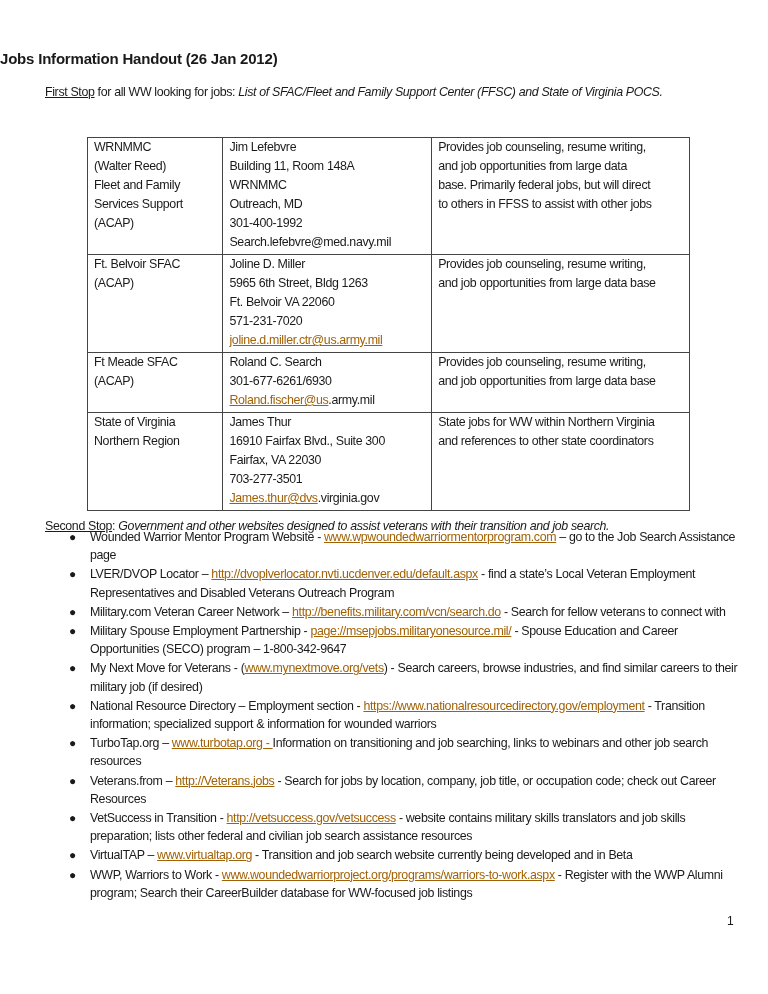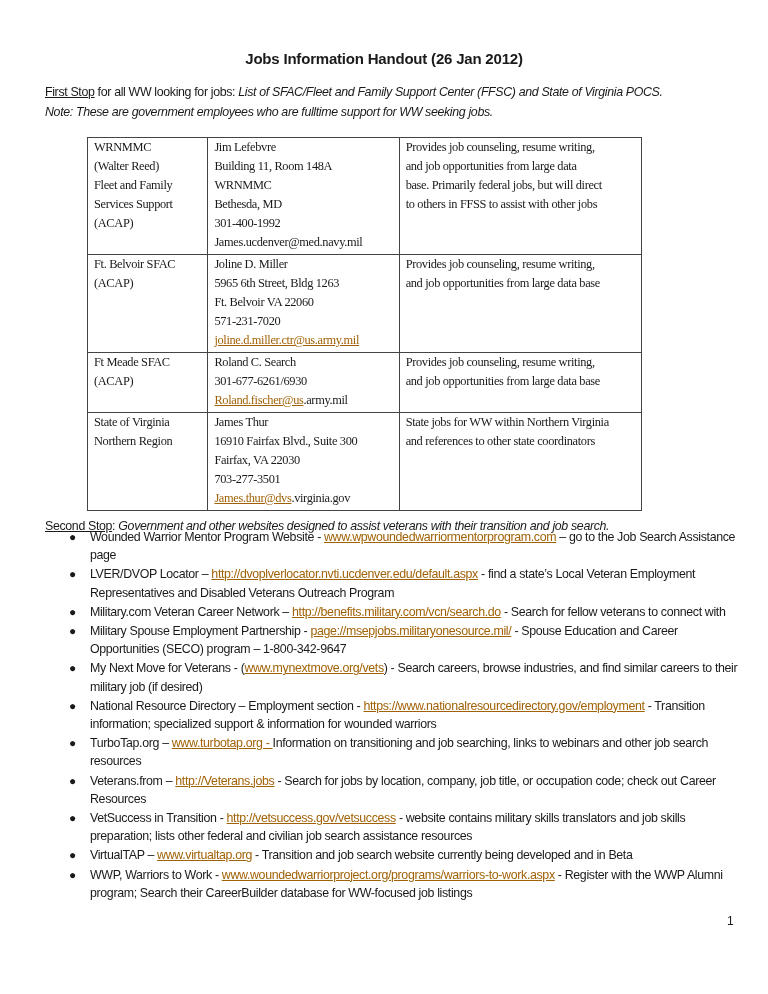--- a/index.html
+++ b/index.html
@@ -5,28 +5,28 @@
     html, body { margin: 0; padding: 0; background: #ffffff; }
     body {
       width: 768px; height: 994px; position: relative; overflow: hidden;
       font-family: "Liberation Sans", sans-serif;
       color: #1a1a1a;
       font-size: 12.4px;
       letter-spacing: -0.35px;
     }
     .title {
       position: absolute; top: 50px; left: 0; width: 768px;
-      text-align: center; font-weight: bold; font-size: 15px; letter-spacing: -0.2px;
+      font-weight: bold; font-size: 15px; letter-spacing: -0.2px;
     }
     .intro { position: absolute; left: 45px; top: 82px; width: 700px; line-height: 20px; }
     .u { text-decoration: underline; }
     .i { font-style: italic; }
     table.contacts {
       position: absolute; left: 87px; top: 137px;
-      border-collapse: collapse; width: 555px; font-family: Liberation Serif, serif;
+      border-collapse: collapse; width: 603px;
     }
     table.contacts td {
       border: 1.3px solid #444; vertical-align: top;
       padding: 0 4px 2px 6px; line-height: 19px;
     }
     td.c1 { width: 124px; }
     td.c2 { width: 197px; }
     td.c3 { width: 246px; }
     .line { display: block; white-space: nowrap; }
     a.link { color: #a16207; text-decoration: underline; }
@@ -43,40 +43,39 @@
     }
     .pagenum { position: absolute; left: 727px; top: 914px; font-size: 12px; }
   </style>
 </head>
 <body>
 
 <div class="title">Jobs Information  Handout  (26 Jan 2012)</div>
 
 <div class="intro">
   <span class="u">First Stop</span><span> for all WW looking for jobs: </span><span class="i">List of SFAC/Fleet and Family Support Center (FFSC) and State of Virginia POCS.</span><br>
-  <span class="i">Note: These are government employees who are fulltime support for WW seeking jobs.</span>
 </div>
 
 <table class="contacts">
   <tbody id="contacts-body">
       <tr>
         <td class="c1">
           <span class="line">WRNMMC</span>
           <span class="line">(Walter Reed)</span>
           <span class="line">Fleet and Family</span>
           <span class="line">Services Support</span>
           <span class="line">(ACAP)</span>
         </td>
         <td class="c2">
           <span class="line">Jim Lefebvre</span>
           <span class="line">Building 11, Room 148A</span>
           <span class="line">WRNMMC</span>
-          <span class="line">Bethesda, MD</span>
+          <span class="line">Outreach, MD</span>
           <span class="line">301-400-1992</span>
-          <span class="line"><span>James.ucdenver@med.navy.mil</span></span>
+          <span class="line"><span>Search.lefebvre@med.navy.mil</span></span>
         </td>
         <td class="c3">
           <span class="line">Provides job counseling, resume writing,</span>
           <span class="line">and job opportunities from large data</span>
           <span class="line">base.  Primarily federal jobs, but will direct</span>
           <span class="line">to others in FFSS to assist with other jobs</span>
         </td>
       </tr>
       <tr>
         <td class="c1">

